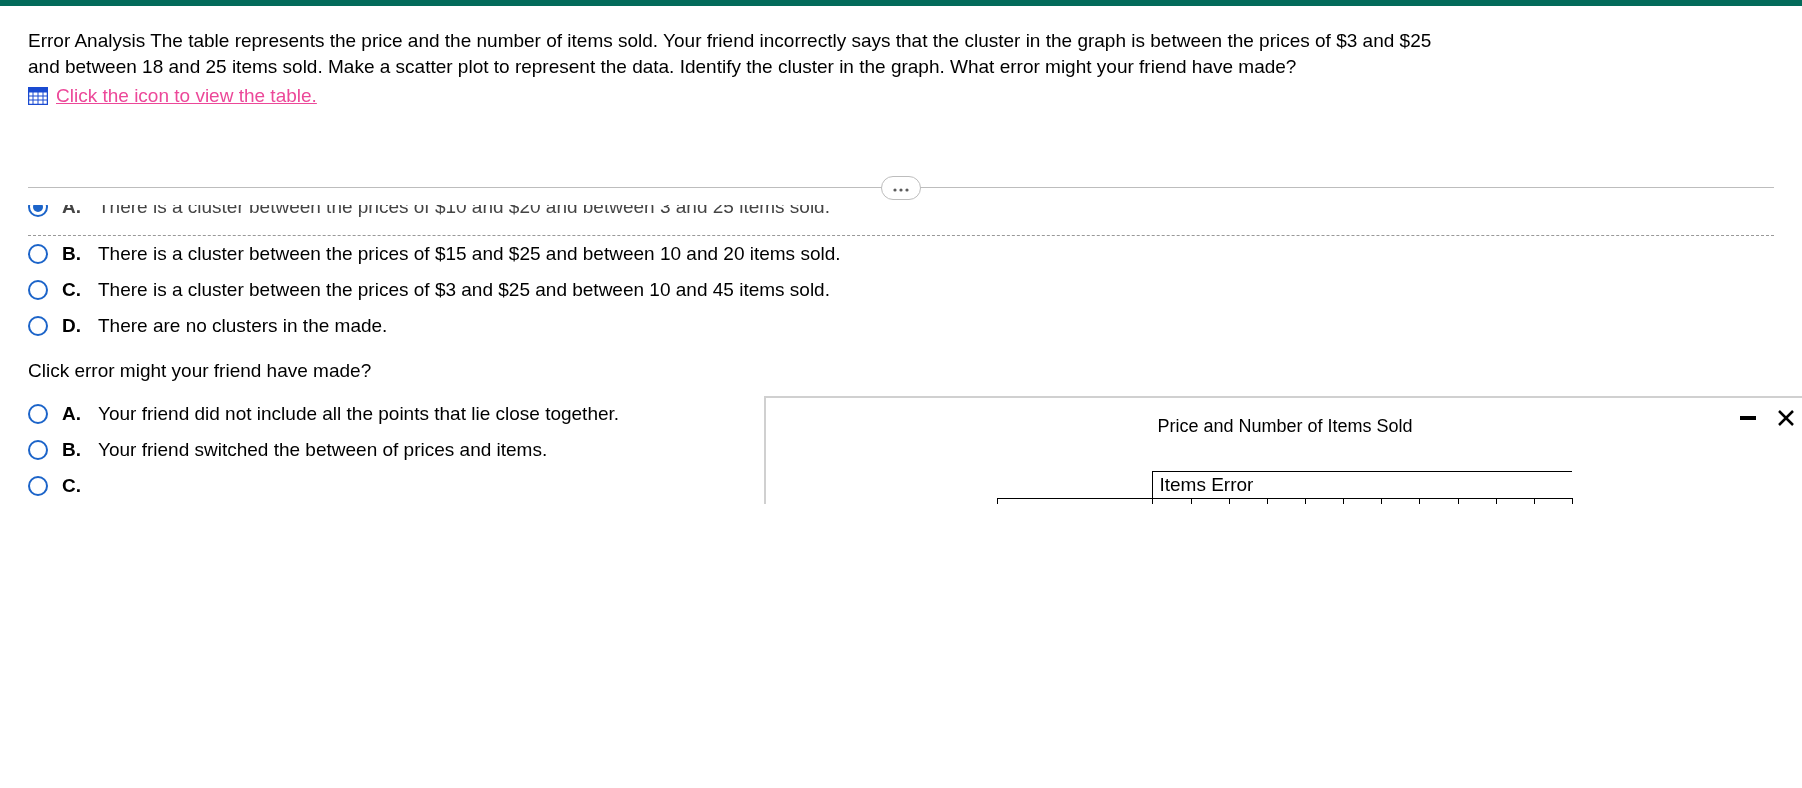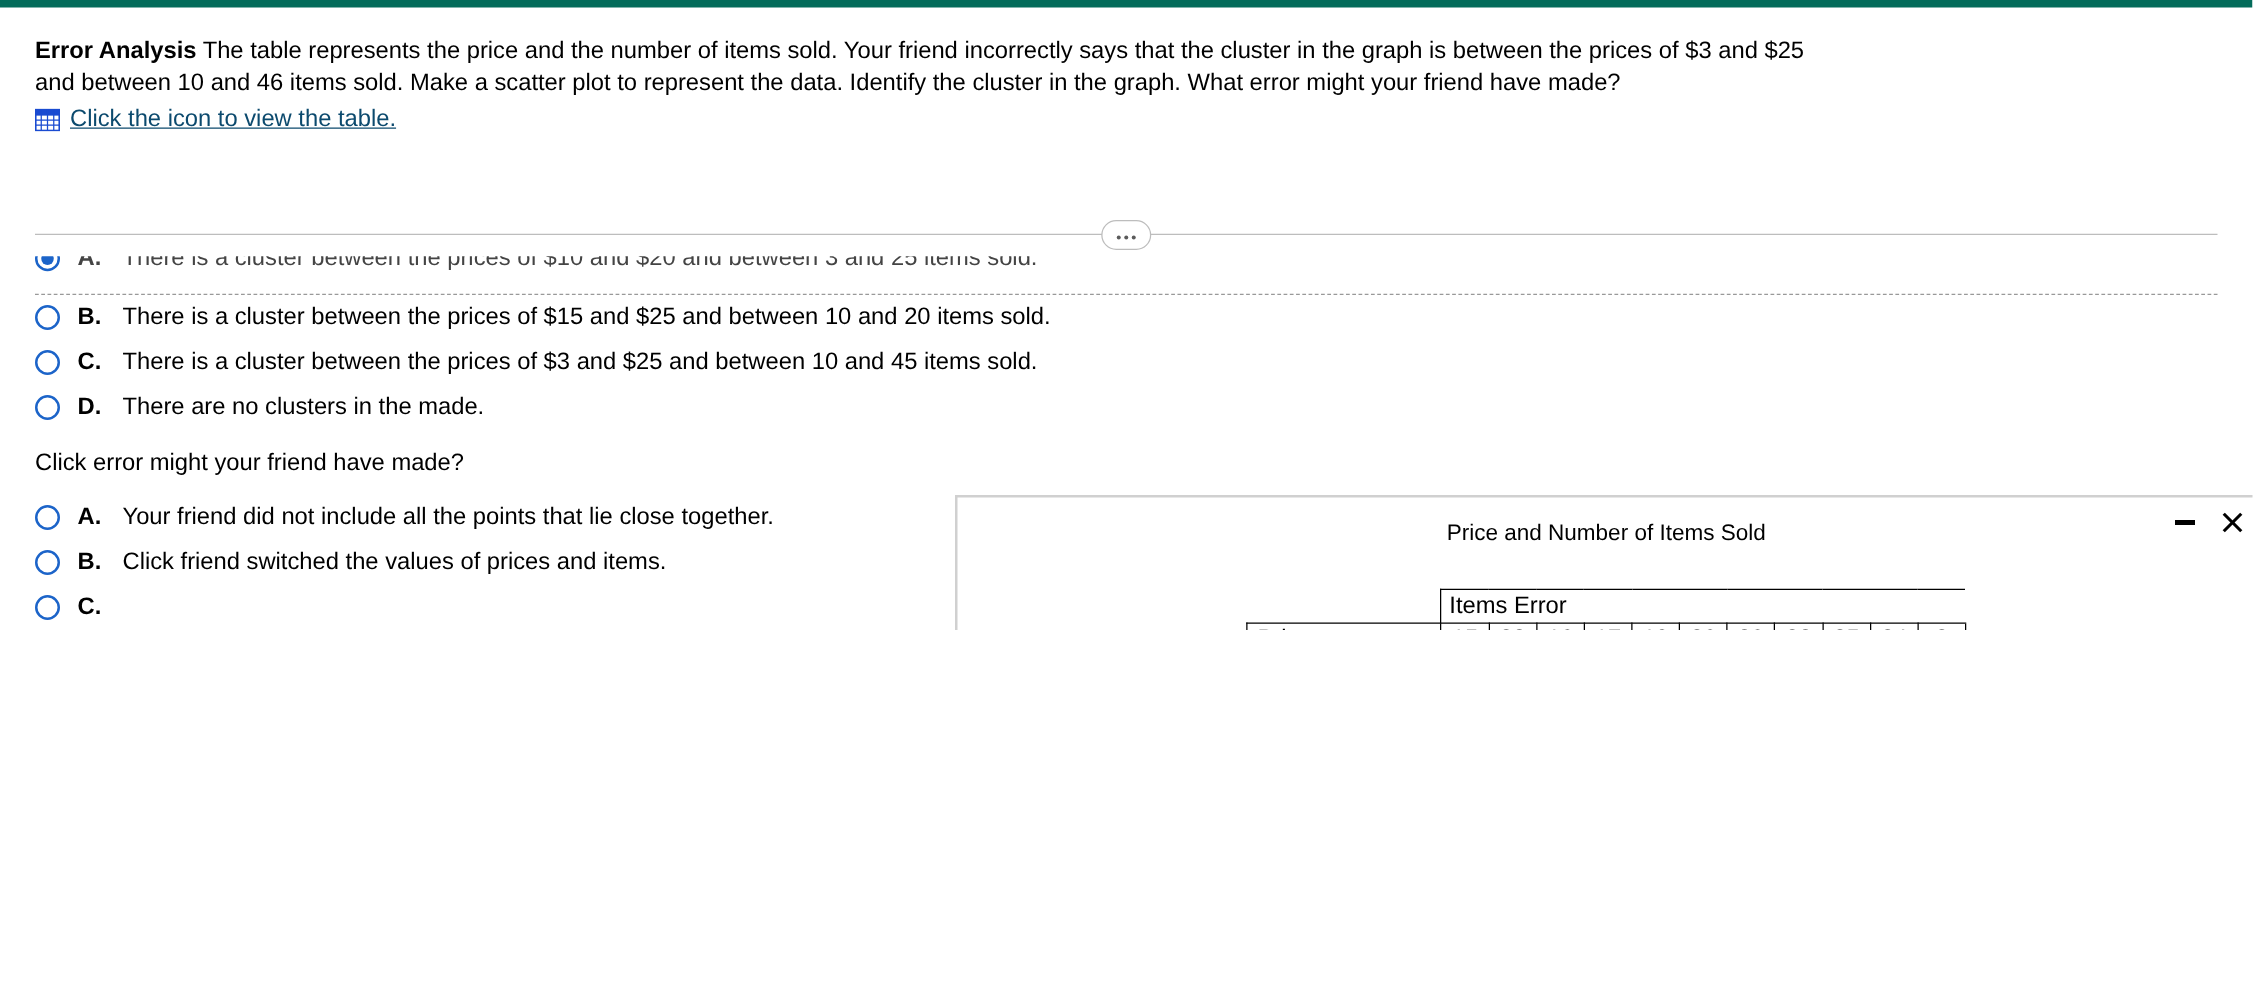--- a/index.html
+++ b/index.html
@@ -6,29 +6,29 @@
   html, body {
     margin: 0; padding: 0;
     font-family: Arial, Helvetica, sans-serif;
     font-size: 19px;
     color: #000;
     background: #fff;
   }
   .topbar { height: 6px; background: #036b5a; }
   .content { padding: 22px 28px 0 28px; }
   .prompt-line { line-height: 1.35; }
-  .bold { font-weight: 700; }
+  .bold { font-weight: 400; }
   .table-link-row { margin-top: 6px; display: flex; align-items: center; gap: 8px; }
   .table-icon {
     width: 20px; height: 18px;
     display: inline-block;
     position: relative;
   }
   .table-icon svg { display:block; }
-  .link-blue { color: #0c4a6e; text-decoration: underline; cursor: pointer; }
+  .link-blue { color: #ec4899; text-decoration: underline; cursor: pointer; }
   .divider-wrap { position: relative; height: 2px; margin: 80px 0 18px 0; }
   .divider-line {
     border: 0; border-top: 1px solid #bdbdbd;
     margin: 0; height: 0;
   }
   .ellipsis-pill {
     position: absolute;
     left: 50%;
     top: -11px;
     transform: translateX(-50%);
@@ -127,21 +127,21 @@
 </head>
 <body>
 
 <div class="topbar"></div>
 
 <div class="content">
 
   <div class="prompt-line">
     <span class="bold">Error Analysis</span><span>  The table represents the price and the number of items sold. Your friend incorrectly says that the cluster in the graph is between the prices of $3 and $25</span>
     <br>
-    <span>and between 10 and 46 items sold. Make a scatter plot to represent the data. Identify the cluster in the graph. What error might your friend have made?</span>
+    <span>and between 18 and 25 items sold. Make a scatter plot to represent the data. Identify the cluster in the graph. What error might your friend have made?</span>
   </div>
 
   <div class="table-link-row">
     <span class="table-icon">
       <svg width="20" height="18" viewBox="0 0 20 18">
         <rect x="0.5" y="0.5" width="19" height="17" fill="#fff" stroke="#1a4bd1" stroke-width="1.5"></rect>
         <rect x="0.5" y="0.5" width="19" height="5" fill="#1a4bd1"></rect>
         <line x1="0.5" y1="9" x2="19.5" y2="9" stroke="#1a4bd1"></line>
         <line x1="0.5" y1="13" x2="19.5" y2="13" stroke="#1a4bd1"></line>
         <line x1="5" y1="0.5" x2="5" y2="17.5" stroke="#1a4bd1"></line>
@@ -196,21 +196,21 @@
   <div class="two-col">
     <div class="left-col">
       <div class="choice-row">
         <span class="radio"></span>
         <span class="choice-letter">A.</span>
         <span class="choice-text">Your friend did not include all the points that lie close together.</span>
       </div>
       <div class="choice-row">
         <span class="radio"></span>
         <span class="choice-letter">B.</span>
-        <span class="choice-text">Click friend switched the values of prices and items.</span>
+        <span class="choice-text">Your friend switched the between of prices and items.</span>
       </div>
       <div class="choice-row">
         <span class="radio"></span>
         <span class="choice-letter">C.</span>
       </div>
     </div>
 
     <div class="right-pane-wrap" style="flex:1;">
       <div class="popup">
         <div class="popup-controls">

